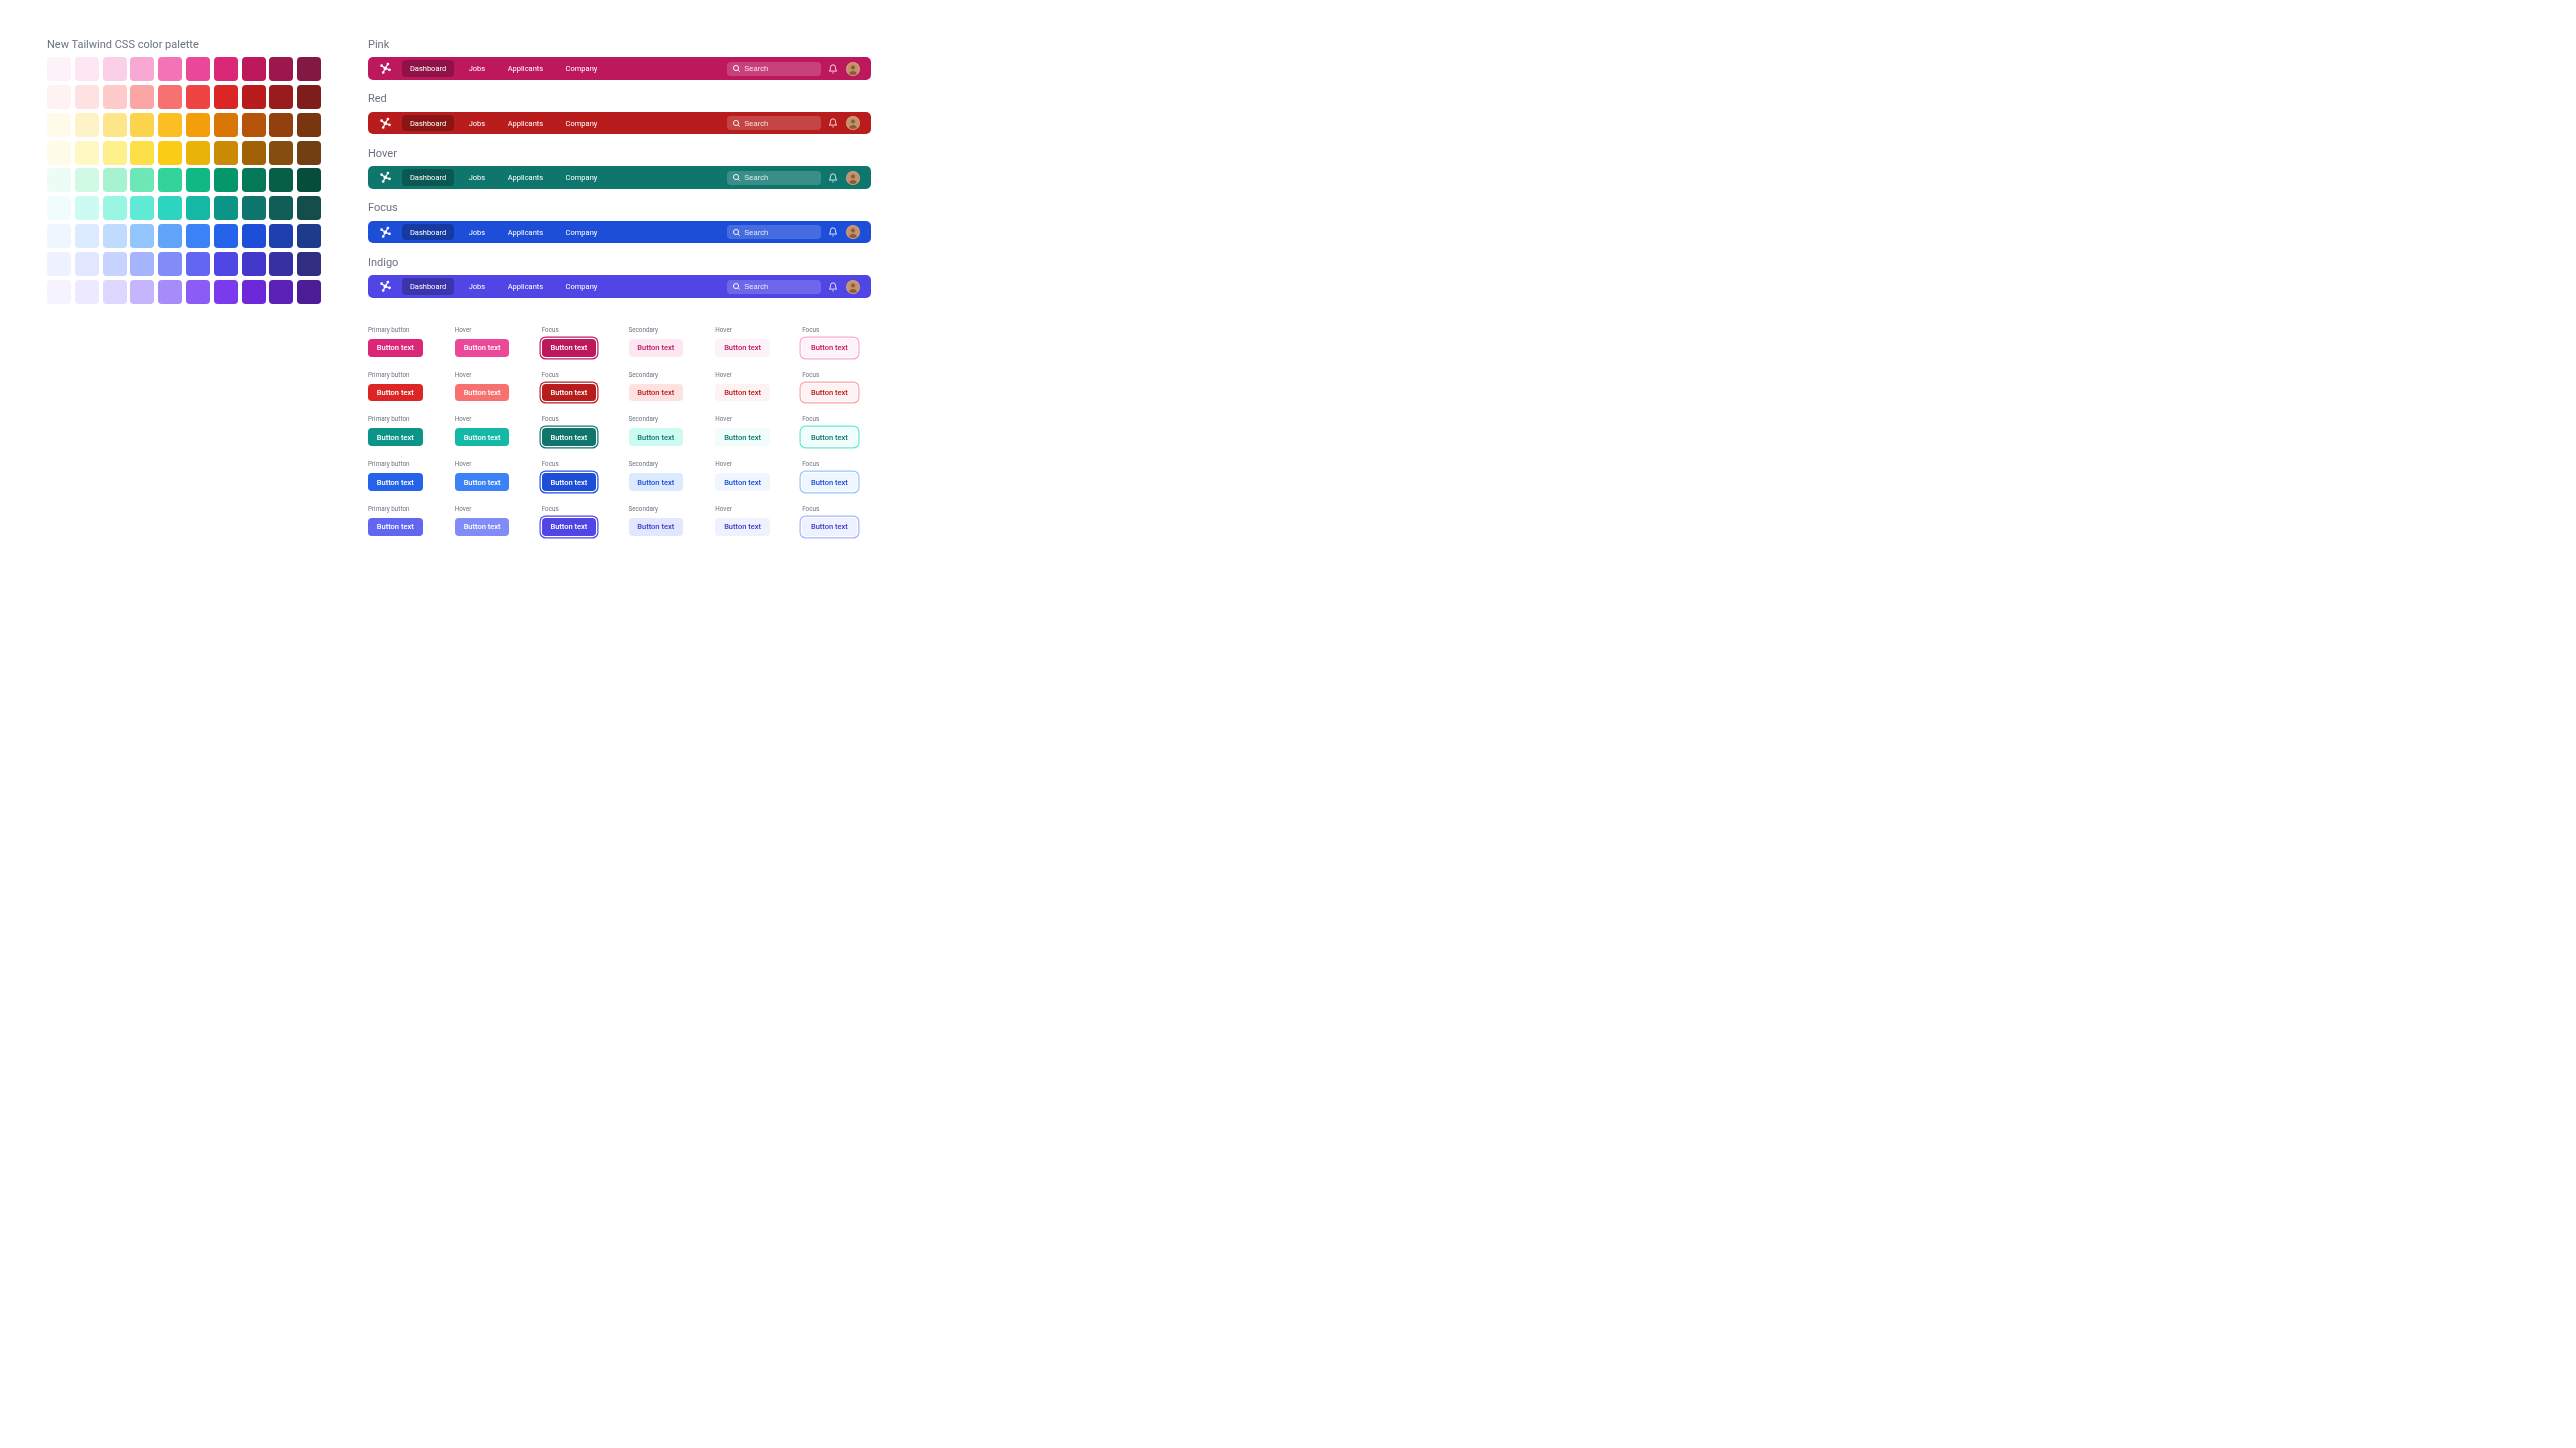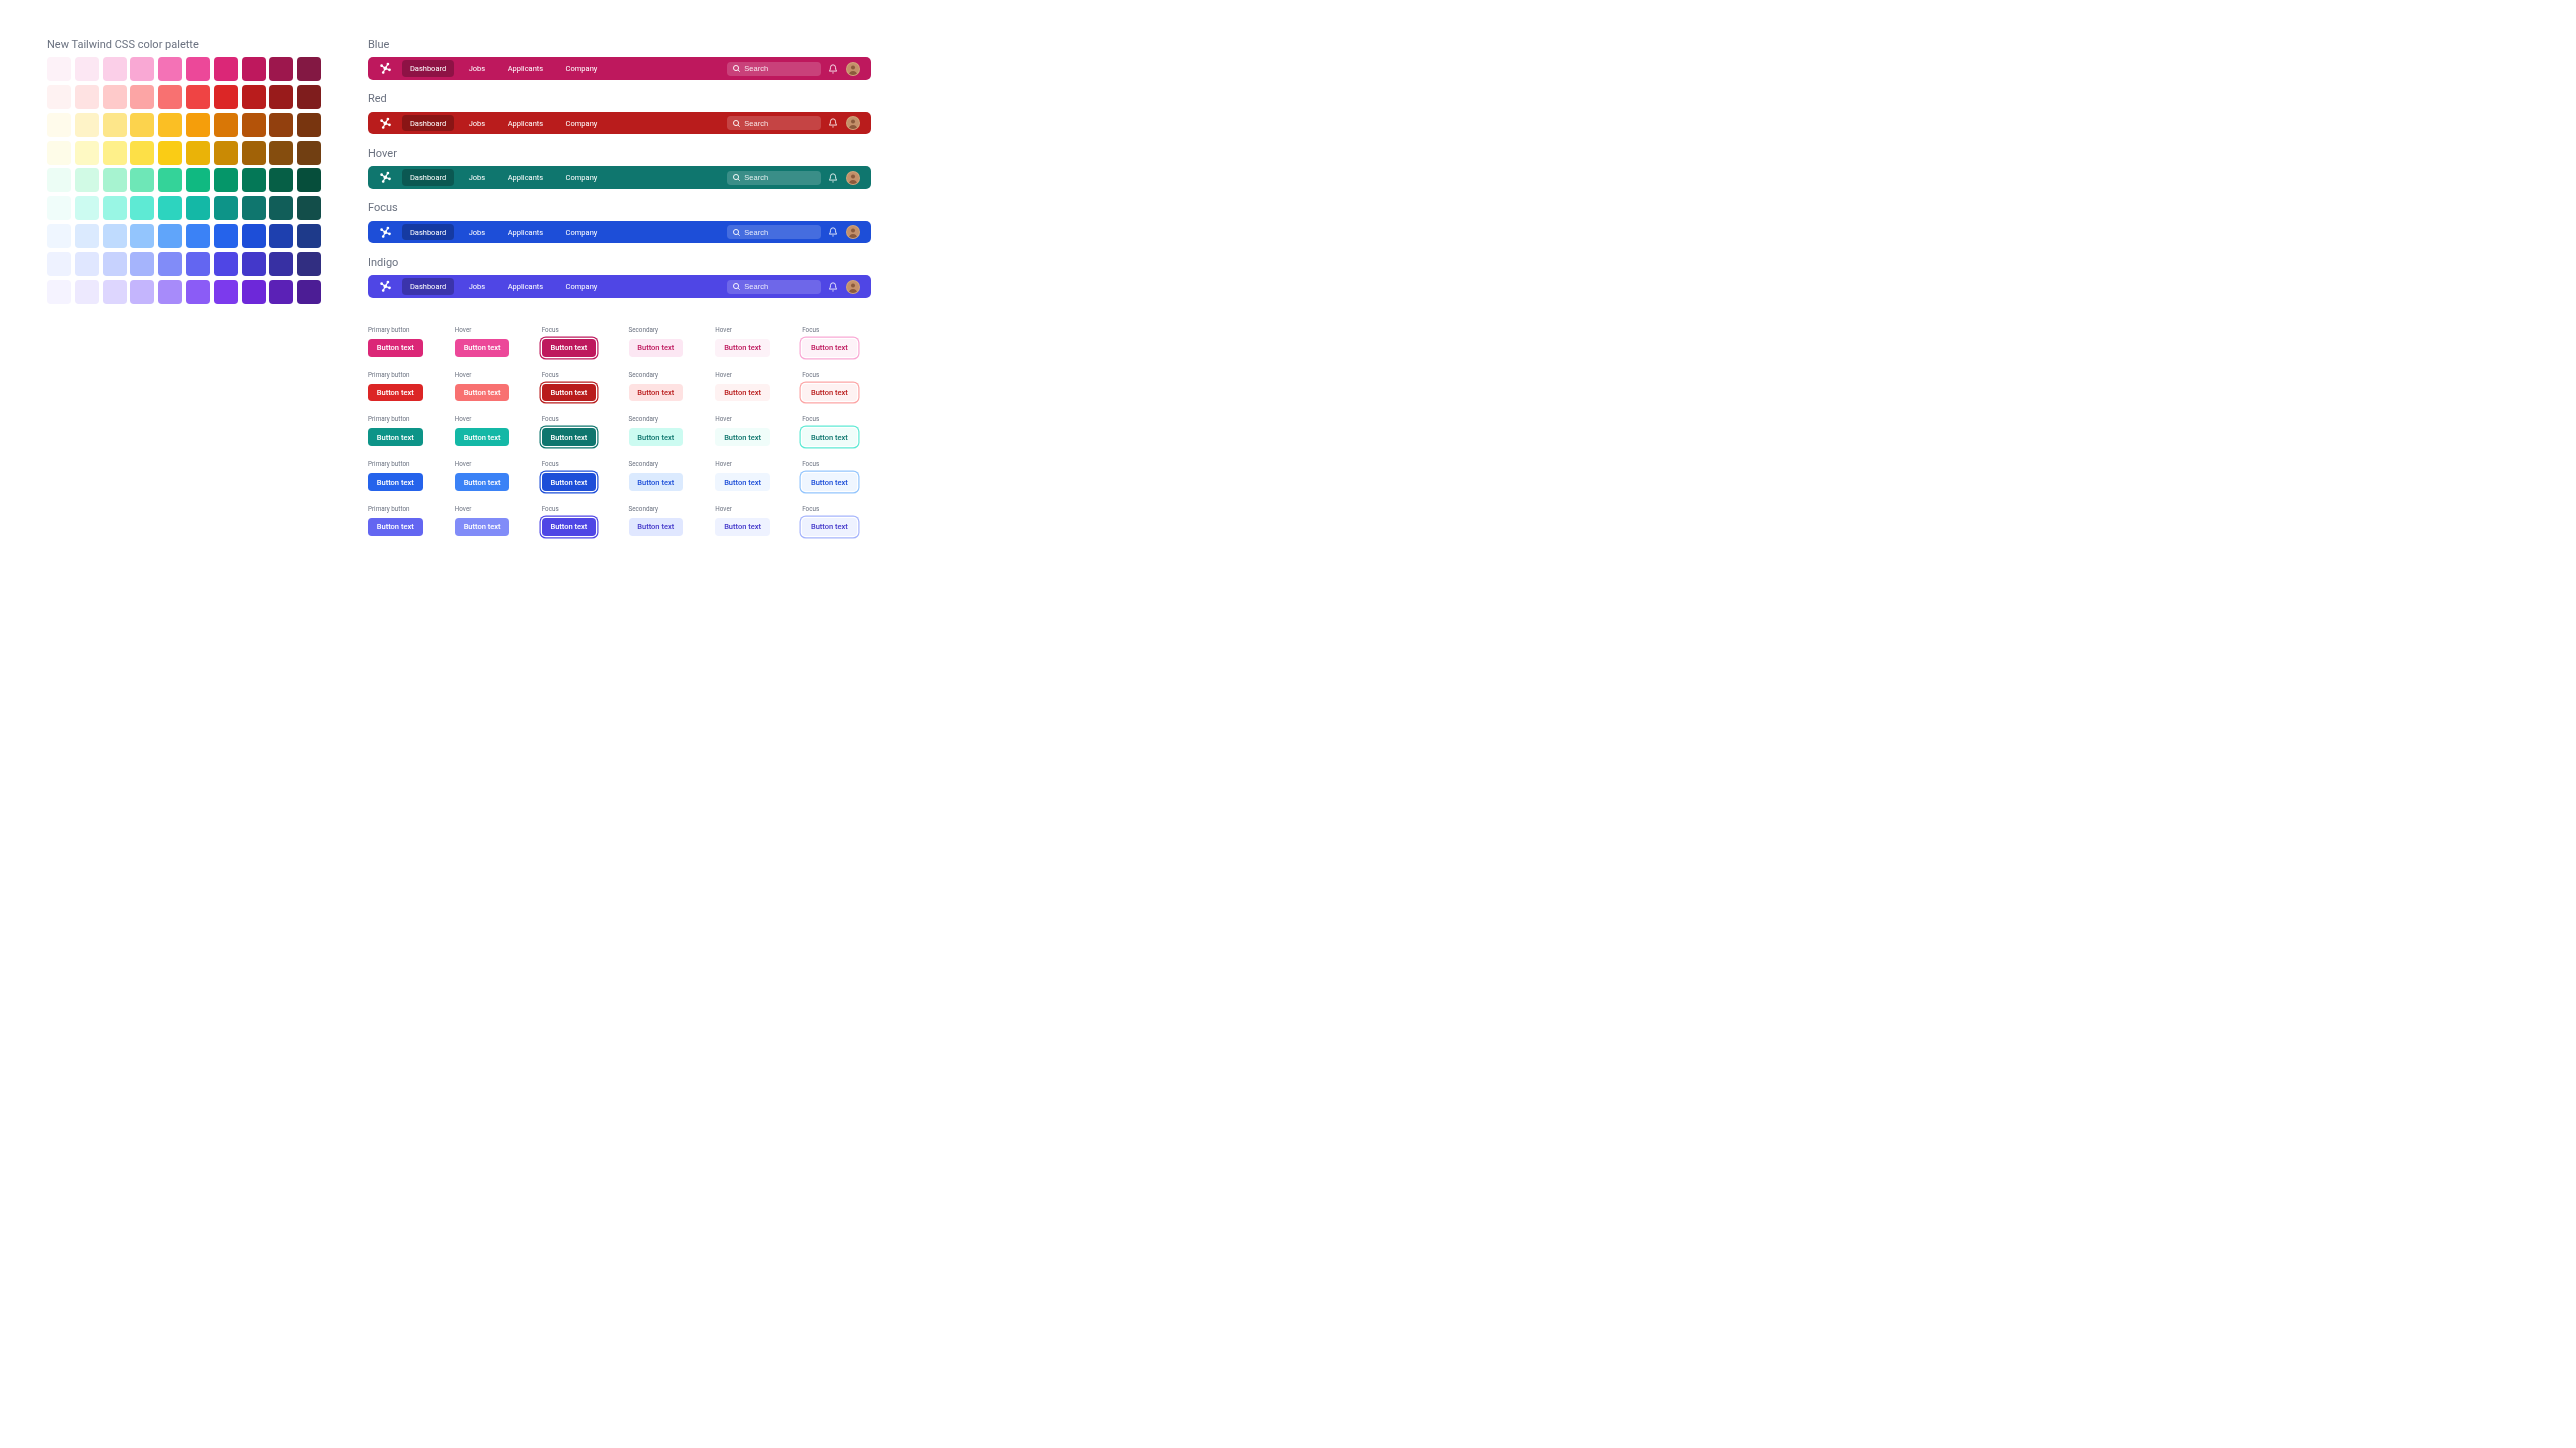--- a/index.html
+++ b/index.html
@@ -212,21 +212,21 @@
         <div class="swatch" style="background: rgb(109, 40, 217);"></div>
         <div class="swatch" style="background: rgb(91, 33, 182);"></div>
         <div class="swatch" style="background: rgb(76, 29, 149);"></div>
       </div>
   </div>
 
   <div class="right-col">
 
     <div id="navbars">
         <div class="nav-group">
-          <div class="label">Blue</div>
+          <div class="label">Pink</div>
           <div class="navbar" style="background: rgb(190, 24, 93);">
             <span class="logo">
               <svg width="12.6" height="12.6" viewBox="0 0 24 24" fill="none" stroke="#fff" stroke-width="2.2" stroke-linecap="round">
                 <circle cx="5" cy="7" r="1.5" fill="#fff"></circle>
                 <circle cx="17" cy="4" r="1.5" fill="#fff"></circle>
                 <circle cx="20" cy="15" r="1.5" fill="#fff"></circle>
                 <circle cx="8" cy="20" r="1.5" fill="#fff"></circle>
                 <circle cx="12" cy="12" r="2.5" fill="#fff"></circle>
                 <path d="M5 7 L12 12 L17 4 M12 12 L20 15 M12 12 L8 20"></path>
               </svg>

